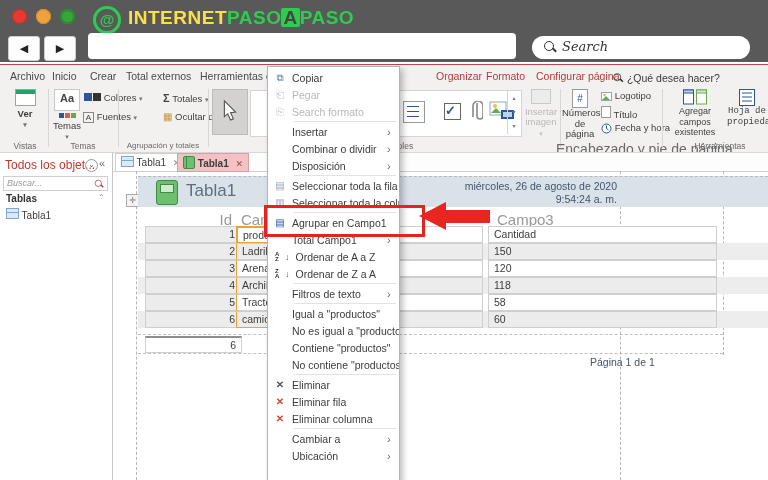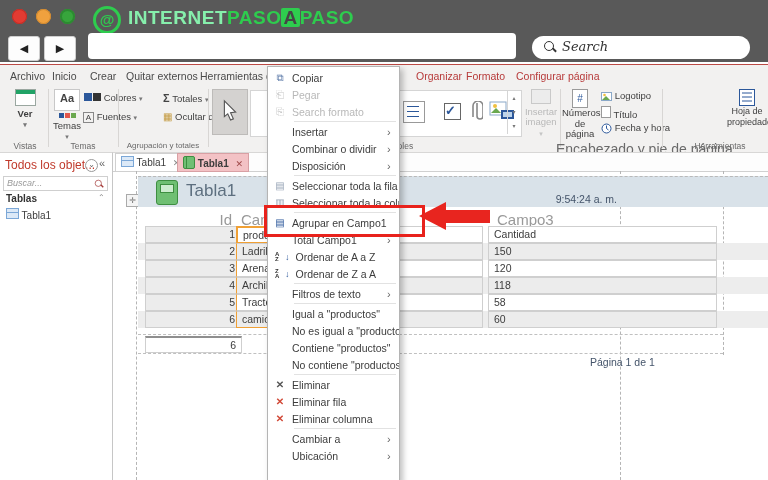--- a/index.html
+++ b/index.html
@@ -5,36 +5,36 @@
   html,body{margin:0;padding:0;background:#fff;}
   #app{position:relative;width:768px;height:480px;overflow:hidden;background:#fff;
        font-family:"Liberation Sans", sans-serif;color:#3c3c3c;}
   .abs{position:absolute;}
   
   .topbar{left:0;top:0;width:768px;height:62px;background:#595959;}
   .dot{width:15px;height:15px;border-radius:50%;top:9px;}
   .logo-ring{left:93px;top:6px;width:22px;height:22px;border:3px solid #2ecc4e;border-radius:50%;
              color:#2ecc4e;font-weight:bold;font-size:15px;line-height:22px;text-align:center;}
   .logo-text{left:128px;top:7px;font-size:19px;font-weight:bold;letter-spacing:.5px;white-space:nowrap;}
-  .logo-white{color:#86efac;}
+  .logo-white{color:#fde047;}
   .logo-green{color:#2ecc4e;}
   .logo-a{display:inline-block;background:#2ecc4e;color:#454545;padding:0 2px;border-radius:2px;line-height:19px;}
   .navbtn{top:36px;width:30px;height:23px;background:#fdfdfd;border:1px solid #cfcfcf;border-radius:3px;
           text-align:center;font-size:11px;line-height:23px;color:#222;cursor:pointer;}
   .addrbar{left:88px;top:33px;width:428px;height:26px;background:#fff;border-radius:4px;}
   .searchpill{left:532px;top:36px;width:218px;height:23px;background:#fff;border-radius:12px;}
   .mag{display:inline-block;position:relative;width:12px;height:12px;}
   .mag-c{position:absolute;left:0;top:0;width:8px;height:8px;border:1.5px solid #333;border-radius:50%;}
   .mag-h{position:absolute;left:8px;top:8px;width:5px;height:1.5px;background:#333;transform:rotate(45deg);}
   .search-label{font-family:"DejaVu Serif", serif;font-style:italic;font-size:13px;color:#333;}
   
   .accentline{left:0;top:64px;width:768px;height:1px;background:#bb4a45;}
   .ribbon{left:0;top:65px;width:768px;height:87px;background:#f2f1f0;border-bottom:1px solid #d8d7d6;}
   .rtab{top:5px;font-size:10.5px;color:#4a4a4a;white-space:nowrap;cursor:pointer;}
-  .rtab.ctx{color:#b73a3a;}
+  .rtab.ctx{color:#b73a3a;margin-left:20px;}
   .help{top:5px;font-size:10.5px;color:#3a3a3a;white-space:nowrap;cursor:pointer;}
   .gdiv{width:1px;background:#d8d6d4;top:24px;height:58px;}
   .glabel{top:76px;font-size:8.5px;color:#6a6a6a;text-align:center;white-space:nowrap;}
   .bigbtn{top:24px;text-align:center;font-size:9.5px;color:#3f3f3f;line-height:10.5px;cursor:pointer;}
   .smbtn{font-size:9.5px;color:#3f3f3f;white-space:nowrap;cursor:pointer;height:15px;}
   .caret{font-size:7px;color:#777;}
   .vericon{display:inline-block;width:19px;height:15px;border:1px solid #9aa7a0;background:#fff;}
   .vericon i{display:block;height:4px;background:#21a366;}
   .temicon{display:inline-block;width:24px;height:20px;border:1px solid #c8c8c8;background:#fff;
            font-size:11px;font-weight:bold;color:#444;line-height:16px;}
@@ -128,25 +128,29 @@
       <span class="search-label" style="position:absolute;left:30px;top:3px;">Search</span>
     </span>
   </div>
 
   <div class="abs accentline"></div>
 
   <div class="abs ribbon">
     <span class="abs rtab" style="left:10px;">Archivo</span>
     <span class="abs rtab" style="left:52px;">Inicio</span>
     <span class="abs rtab" style="left:90px;">Crear</span>
-    <span class="abs rtab" style="left:126px;">Quitar externos</span>
+    <span class="abs rtab" style="left:126px;">Total externos</span>
     <span class="abs rtab" style="left:200px;width:160px;overflow:hidden;">Herramientas de base de datos</span>
     <span class="abs rtab ctx" style="left:416px;">Organizar</span>
     <span class="abs rtab ctx" style="left:466px;">Formato</span>
     <span class="abs rtab ctx" style="left:516px;">Configurar página</span>
+    <span class="abs help" style="left:612px;">
+      <span class="mag" style="display:inline-block;transform:scale(.8);position:relative;top:2px;"><span class="mag-c"></span><span class="mag-h"></span></span>
+      <span>¿Qué desea hacer?</span>
+    </span>
 
     <div class="abs bigbtn" style="left:8px;width:34px;font-weight:bold;">
       <span class="vericon"><i></i></span><br>
       <span>Ver</span><br>
       <span class="caret">▾</span>
     </div>
     <span class="abs glabel" style="left:8px;width:34px;">Vistas</span>
     <div class="abs gdiv" style="left:48px;"></div>
 
     <div class="abs bigbtn" style="left:53px;width:28px;">
@@ -234,21 +238,31 @@
     <div class="abs smbtn" style="left:601px;top:57px;">
       <svg class="icon-svg" width="11" height="11" viewBox="0 0 11 11">
           <circle cx="5.5" cy="5.5" r="4.5" fill="#fff" stroke="#2b579a"></circle>
           <path d="M5.5 2.5 V5.5 L7.5 7" fill="none" stroke="#2b579a"></path>
         </svg>
       <span>Fecha y hora</span>
     </div>
     <span class="abs glabel" style="left:556px;width:106px;font-size:14px;">Encabezado y pie de página</span>
     <div class="abs gdiv" style="left:662px;"></div>
 
-    <div class="abs bigbtn" style="left:727px;width:40px;font-size:9px;">
+    <div class="abs bigbtn" style="left:664px;width:62px;font-size:9px;">
+      <svg class="icon-svg" width="24" height="17" viewBox="0 0 24 17">
+        <rect x="0.5" y="1" width="10" height="14" fill="#fff" stroke="#2b579a"></rect>
+          <rect x="0.5" y="1" width="10" height="3" fill="#bcd3ea" stroke="#2b579a"></rect>
+        <rect x="13.5" y="1" width="10" height="14" fill="#fff" stroke="#6aa84f"></rect>
+          <rect x="13.5" y="1" width="10" height="3" fill="#cdeccf" stroke="#6aa84f"></rect>
+      </svg><br>
+      <span>Agregar campos</span><br>
+      <span>existentes</span>
+    </div>
+    <div class="abs bigbtn" style="left:727px;width:40px;font-size:9px;font-family:Liberation Mono, monospace;">
       <svg class="icon-svg" width="16" height="17" viewBox="0 0 16 17">
         <rect x="0.5" y="0.5" width="15" height="16" fill="#fff" stroke="#2b579a"></rect>
         <line x1="3" y1="4" x2="13" y2="4" stroke="#2b579a"></line>
           <line x1="3" y1="8" x2="13" y2="8" stroke="#2b579a"></line>
           <line x1="3" y1="12" x2="13" y2="12" stroke="#2b579a"></line>
       </svg><br>
       <span>Hoja de</span><br>
       <span>propiedades</span>
     </div>
     <span class="abs glabel" style="left:680px;width:80px;">Herramientas</span>
@@ -290,20 +304,21 @@
   <div class="abs dashv" style="left:620px;top:171px;height:309px;"></div>
   <div class="abs dashv" style="left:723px;top:171px;height:184px;"></div>
 
   <div class="abs" style="left:126px;top:194px;width:11px;height:11px;border:1px solid #aaa;background:#f4f4f4;font-size:8px;line-height:11px;text-align:center;color:#777;">✛</div>
 
   <div class="abs band">
     <span class="abs notebook">
         <i></i>
       </span>
     <span class="abs bandtitle">Tabla1</span>
+    <span class="datetxt" style="top:3px;">miércoles, 26 de agosto de 2020</span>
     <span class="datetxt" style="top:16px;">9:54:24 a. m.</span>
   </div>
 
   <span class="abs colhead" style="left:192px;width:40px;text-align:right;">Id</span>
   <span class="abs colhead" style="left:241px;">Campo1</span>
   <span class="abs colhead" style="left:497px;">Campo3</span>
 
   <div class="abs stripe" style="top:243px;"></div>
   <div class="abs stripe" style="top:277px;"></div>
   <div class="abs stripe" style="top:311px;"></div>

